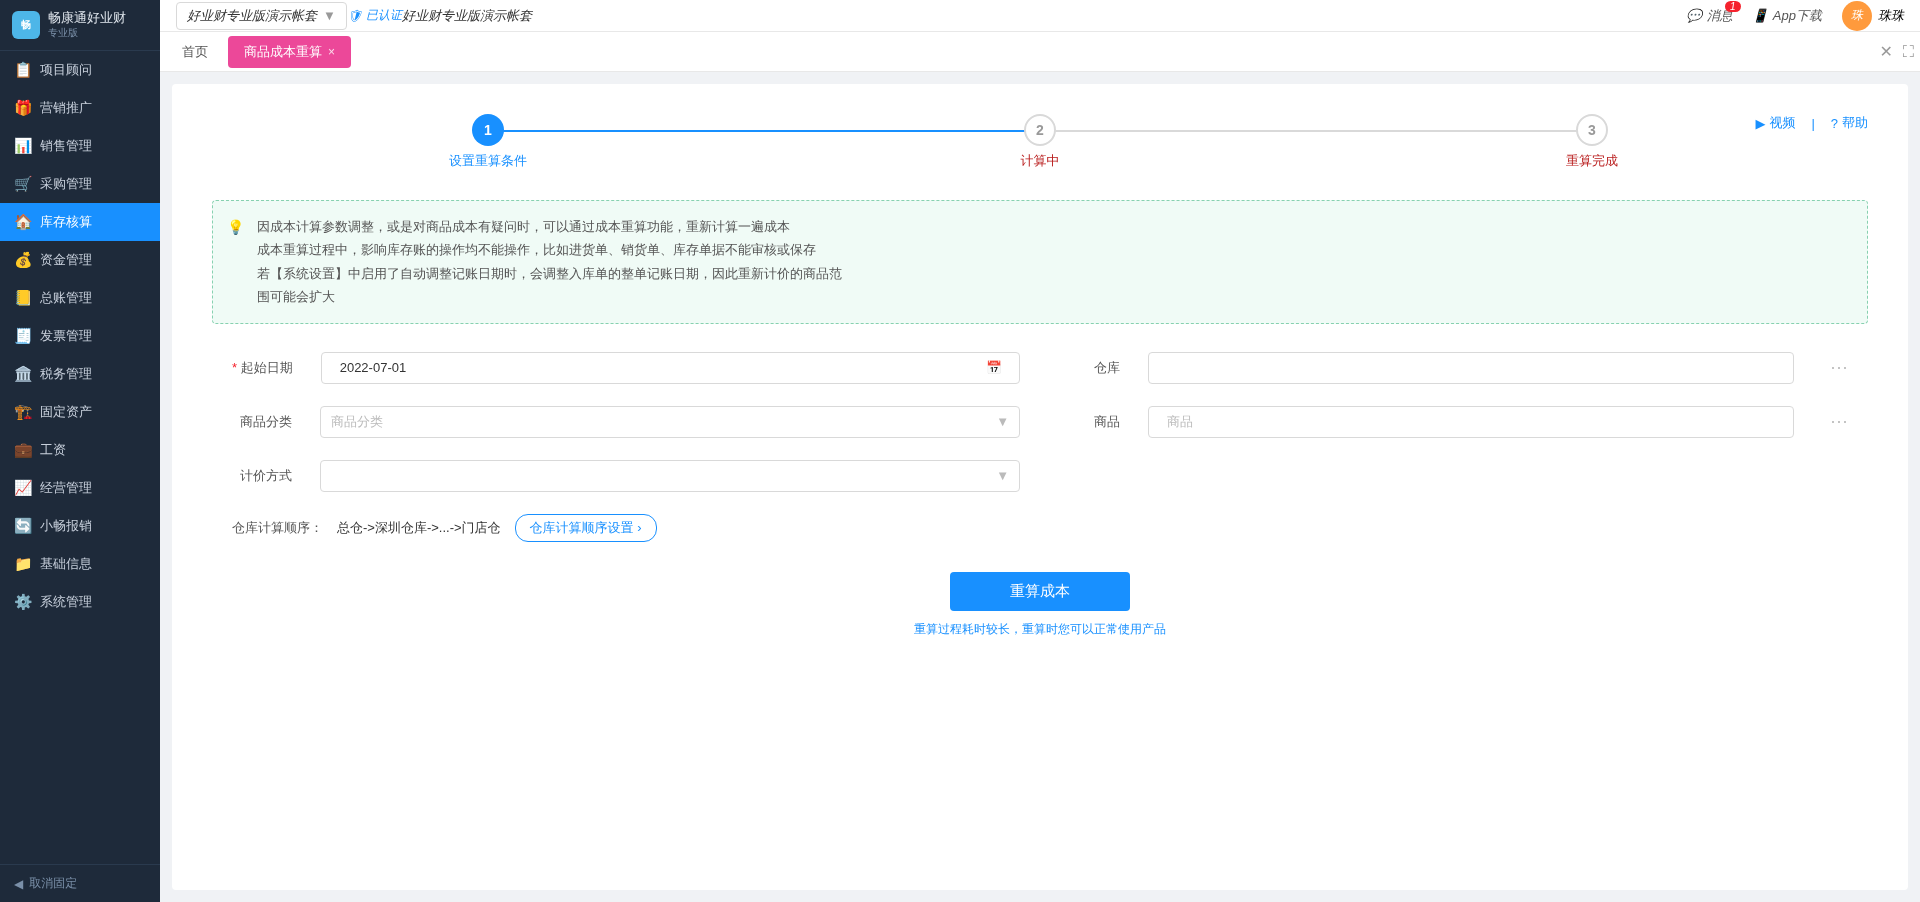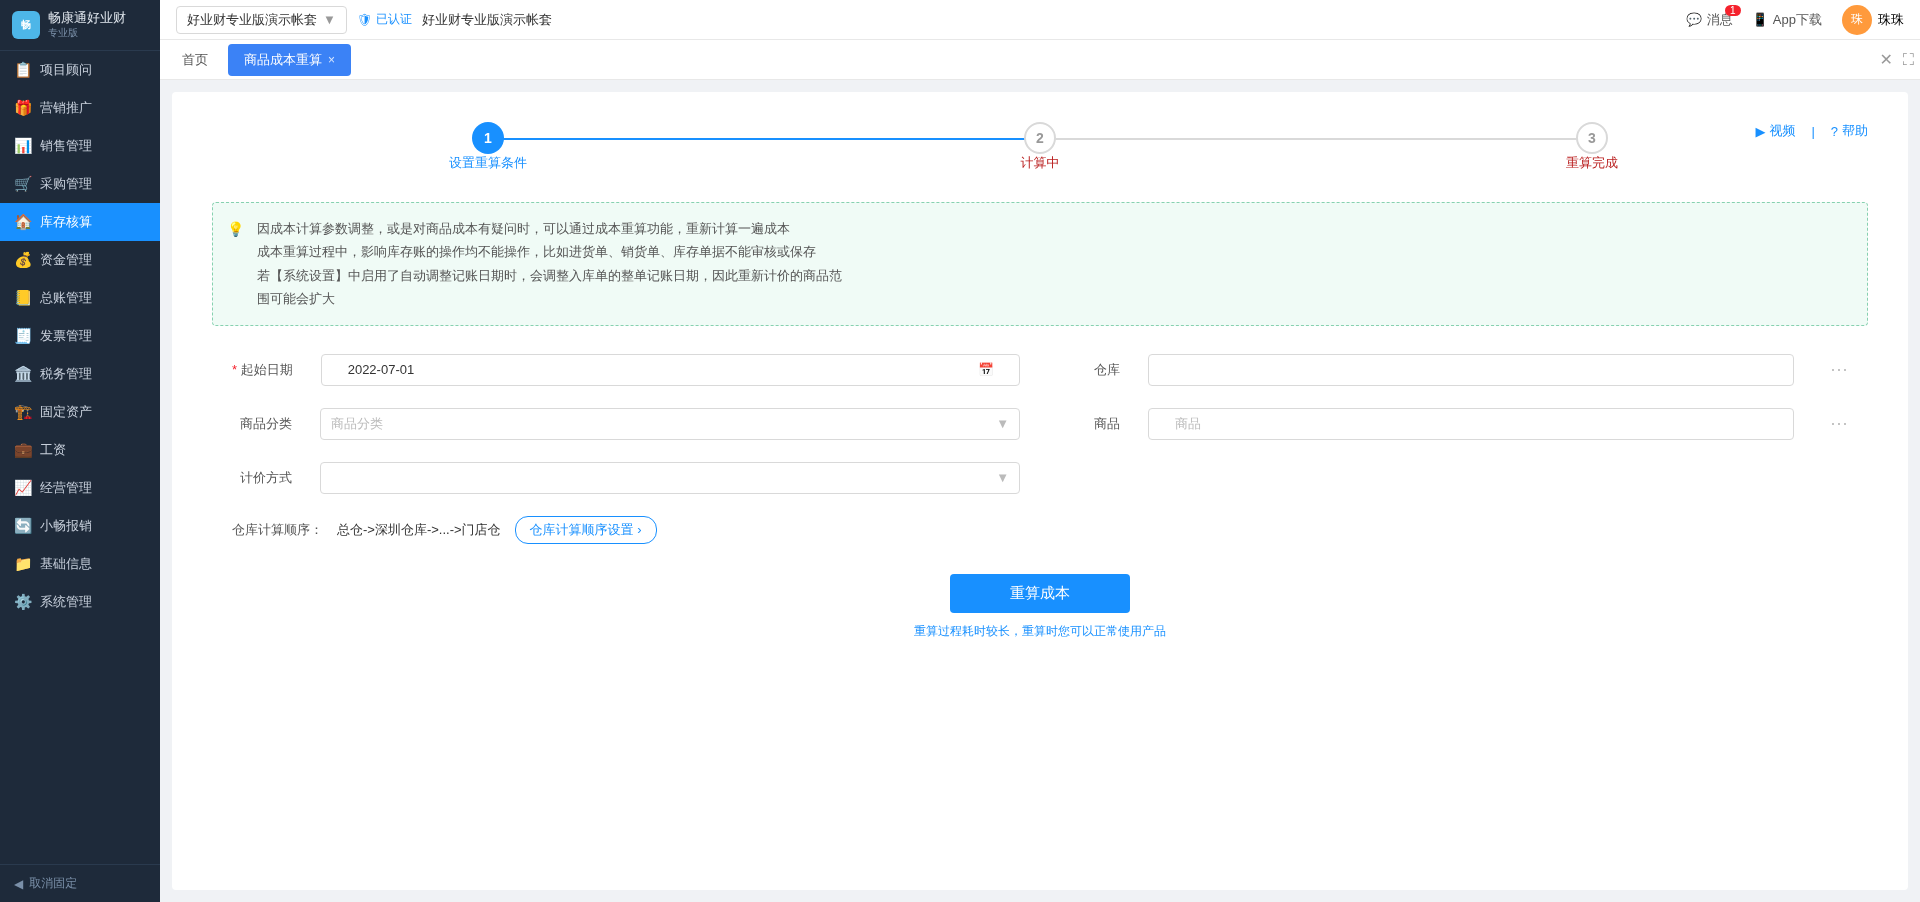--- a/index.html
+++ b/index.html
@@ -56,26 +56,26 @@
       flex: 1;
       display: flex;
       flex-direction: column;
       background: #f0f2f5;
       overflow: hidden;
     }
 
     
     .topbar {
       background: white;
-      height: 40px;
+      height: 32px;
       display: flex;
       align-items: center;
       padding: 0 16px;
       border-bottom: 1px solid #e8e8e8;
-      gap: 10px;
+      font-style: italic;
     }
     .topbar-account-selector {
       display: flex; align-items: center; gap: 6px;
       padding: 4px 10px;
       border: 1px solid #d9d9d9;
       border-radius: 4px;
       cursor: pointer;
       font-size: 13px;
       color: #333;
     }
@@ -128,21 +128,21 @@
     .tab {
       padding: 0 16px;
       height: 32px;
       display: flex; align-items: center;
       border-radius: 4px;
       font-size: 13px;
       cursor: pointer;
       gap: 6px;
     }
     .tab.normal { color: #555; }
-    .tab.active { background: #3b82f6; color: white; }
+    .tab.active { background: #ec4899; color: white; }
     .tab-close { font-size: 12px; opacity: 0.8; }
     .tab-controls {
       margin-left: auto;
       display: flex; align-items: center; gap: 10px;
       color: #999;
     }
     .tab-control-btn { cursor: pointer; font-size: 16px; color: #999; }
 
     
     .content {
@@ -170,21 +170,21 @@
     }
     .stepper-circle {
       width: 32px; height: 32px;
       border-radius: 50%;
       display: flex; align-items: center; justify-content: center;
       font-size: 14px; font-weight: bold;
       z-index: 1;
     }
     .stepper-circle.active { background: #1890ff; color: white; }
     .stepper-circle.inactive { background: white; border: 2px solid #d9d9d9; color: #999; }
-    .stepper-label { font-size: 13px; }
+    .stepper-label { margin-top: 6px; font-size: 13px; }
     .stepper-label.active { color: #1890ff; font-weight: 500; }
     .stepper-label.inactive { color: #b91c1c; }
     .stepper-line {
       position: absolute;
       top: 16px;
       left: 50%;
       width: 100%;
       height: 2px;
       background: #d9d9d9;
       z-index: 0;
@@ -233,21 +233,21 @@
       flex: 1;
       gap: 28px;
     }
     .form-label { color: #555; font-size: 13px; white-space: nowrap; min-width: 60px; text-align: right; }
     .form-label.required::before { content: '* '; color: #f5222d; }
     .form-input {
       flex: 1;
       height: 32px;
       border: 1px solid #d9d9d9;
       border-radius: 4px;
-      padding: 0 18px;
+      padding: 0 10px;
       font-size: 13px;
       outline: none;
       display: flex;
       align-items: center;
       background: white;
     }
     .form-input-text {
       flex: 1;
       padding: 0 8px;
       color: #333;

